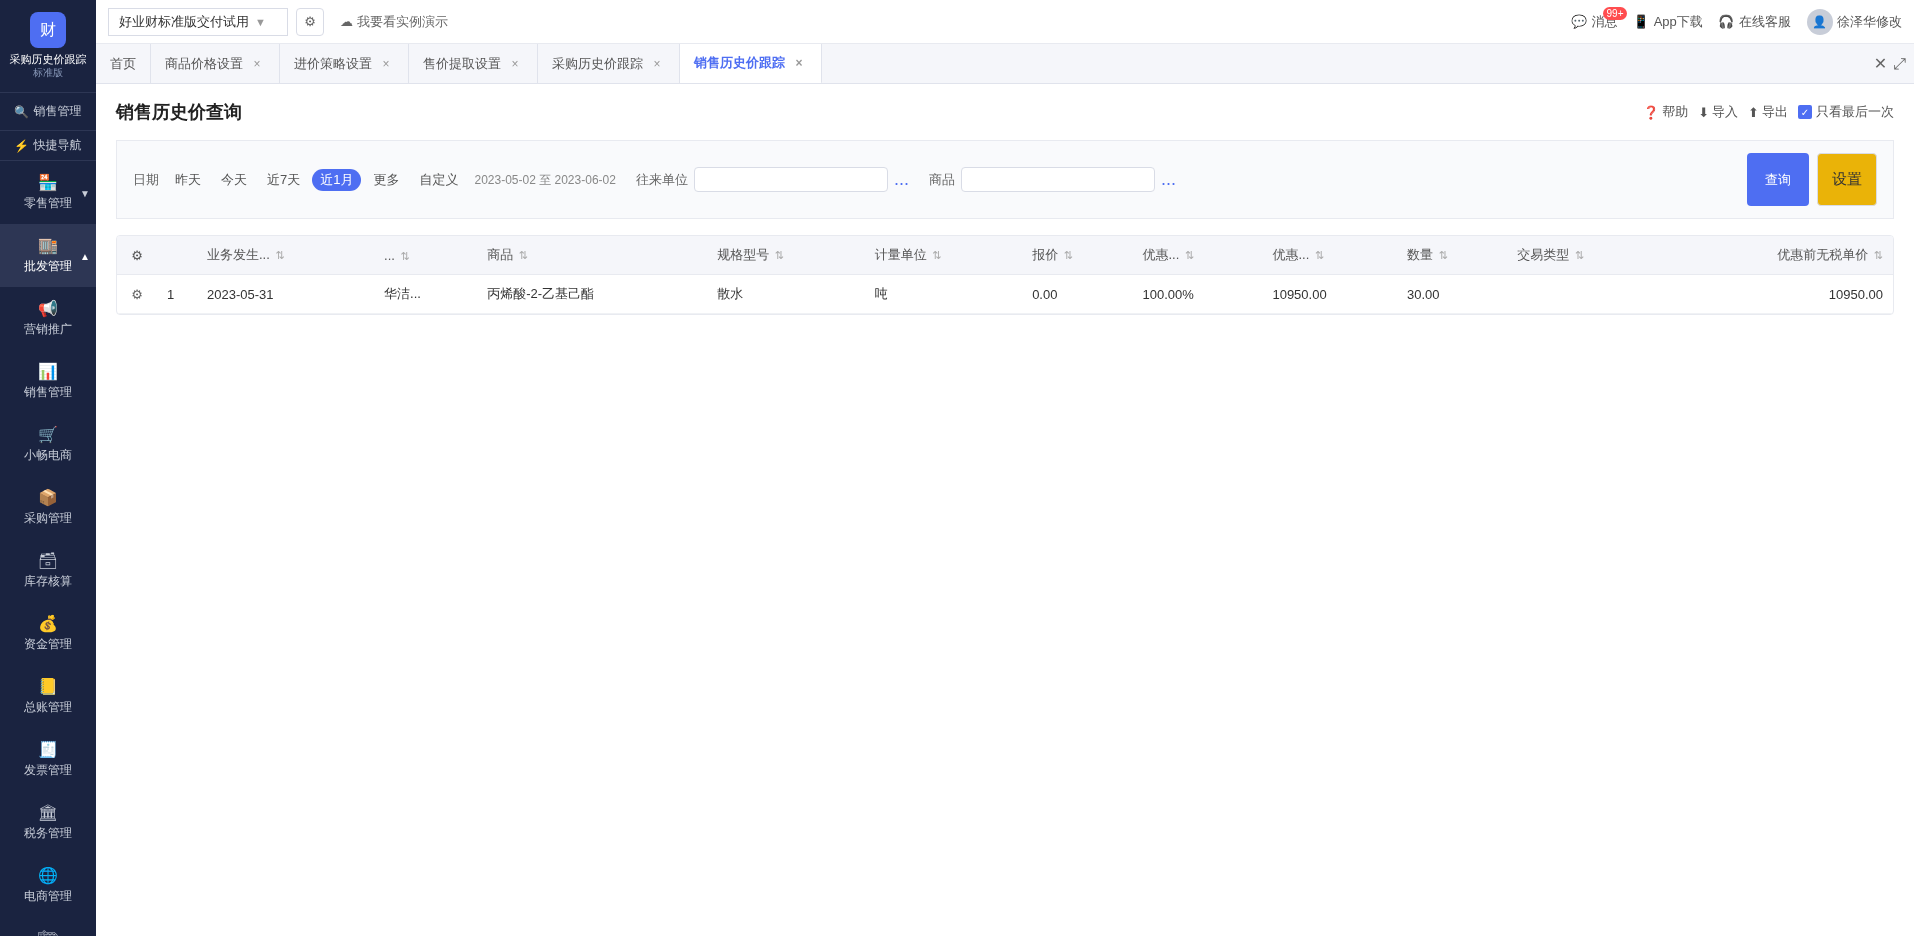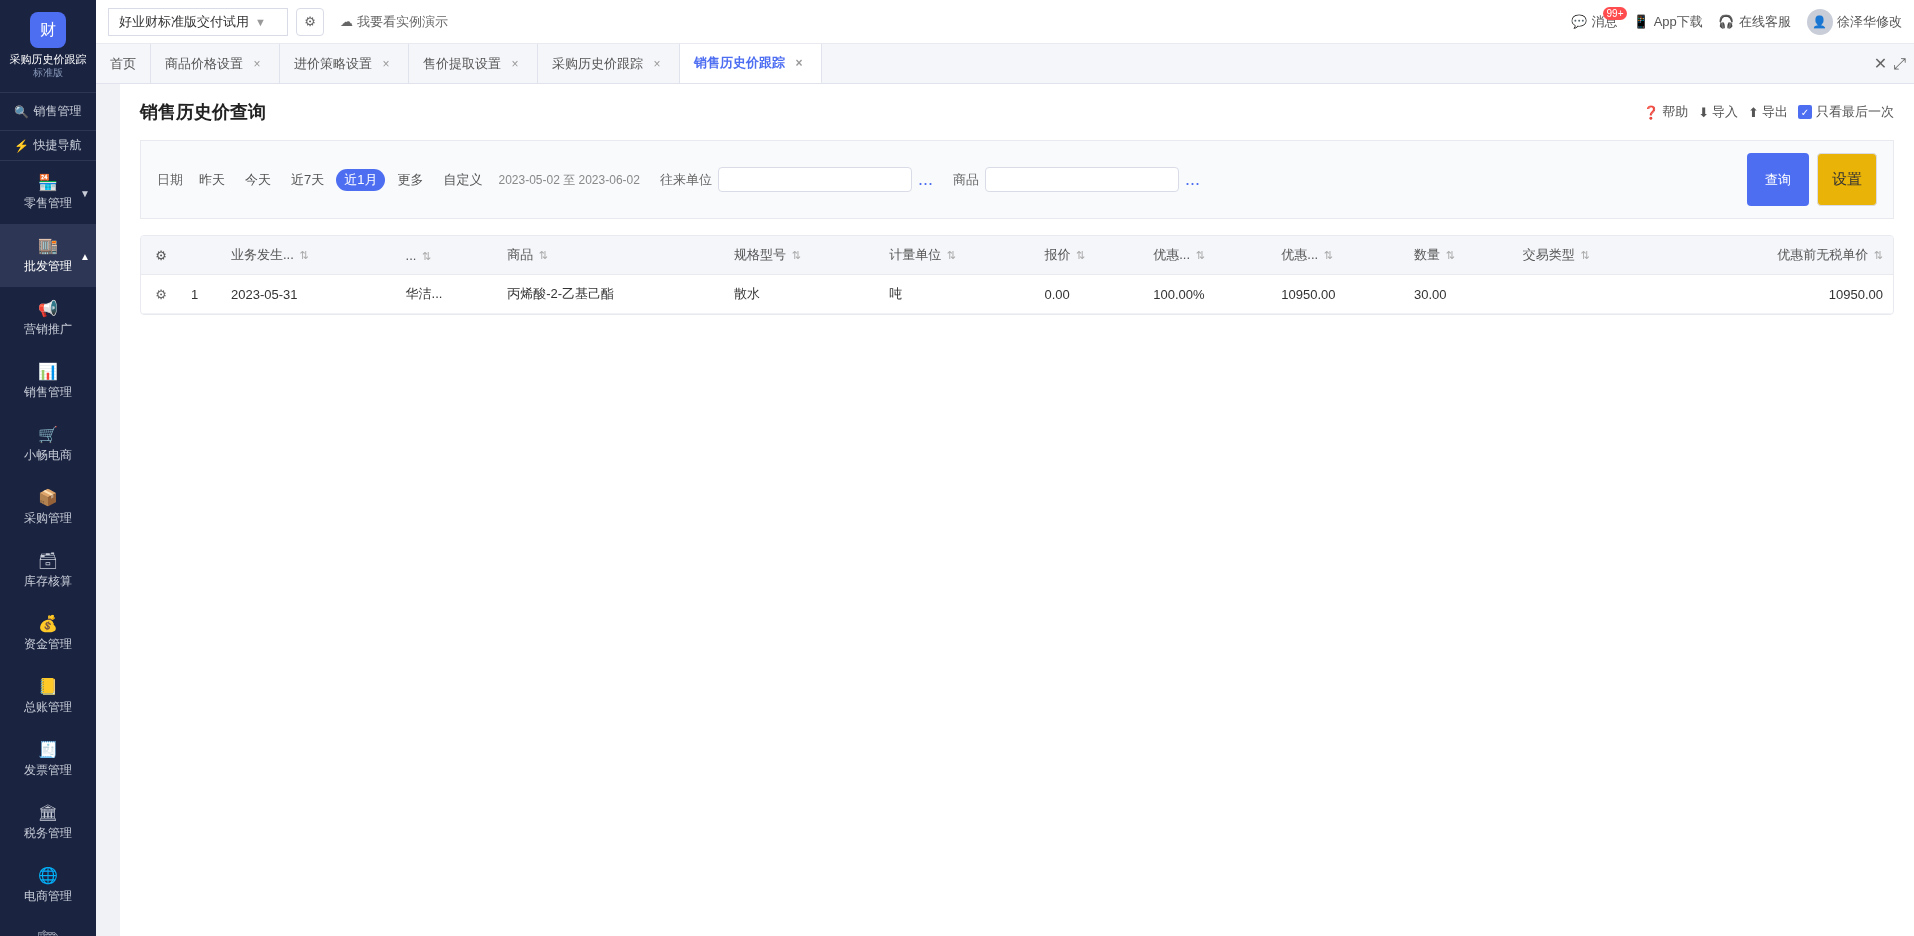--- a/index.html
+++ b/index.html
@@ -153,21 +153,20 @@
     .tabbar-actions button {
       background: none; border: none; cursor: pointer; color: #666; font-size: 16px;
     }
 
     
     .page-content {
       flex: 1;
       background: #fff;
       overflow-y: auto;
       padding: 16px 20px;
-      margin-left: 24px;
     }
     .page-header {
       display: flex; align-items: center; justify-content: space-between;
       margin-bottom: 16px;
     }
     .page-title { font-size: 18px; font-weight: 600; color: #222; }
     .page-header-actions {
       display: flex; align-items: center; gap: 10px; font-size: 13px; color: #555;
     }
     .page-header-actions span { display: flex; align-items: center; gap: 3px; cursor: pointer; }

